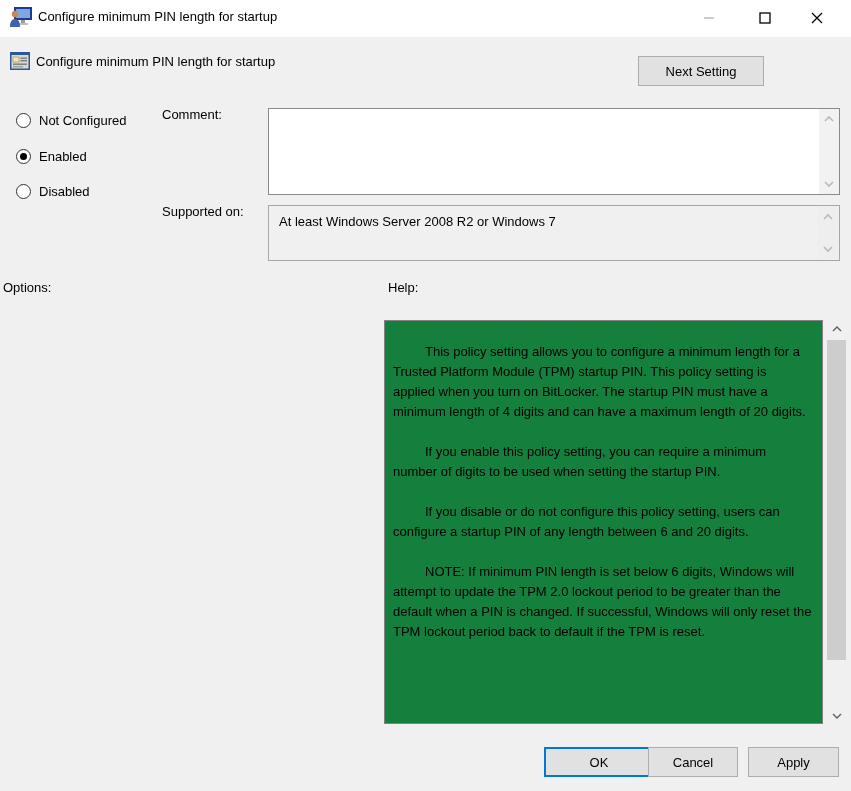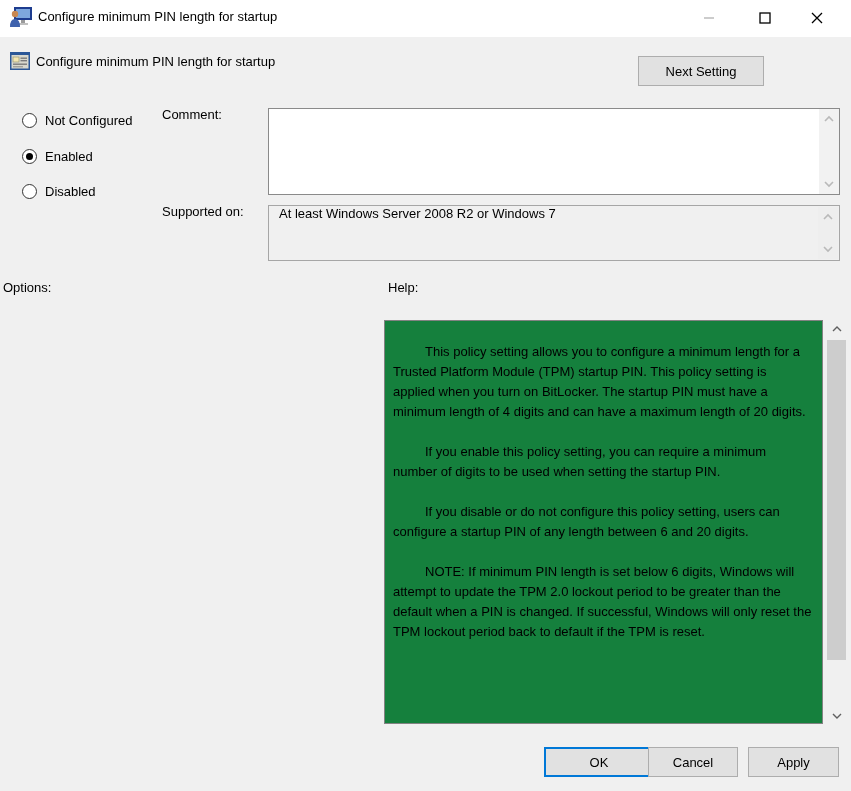--- a/index.html
+++ b/index.html
@@ -16,42 +16,42 @@
   
   .hdr-icon { position:absolute; left:10px; top:52px; width:20px; height:18px; }
   .hdr-title { position:absolute; left:36px; top:54px; font-size:13px; }
   .win-btn { position:absolute; height:30px; background:#e1e1e1; border:1px solid #adadad;
              font-size:13px; font-family:"Liberation Sans",sans-serif; color:#000;
              display:flex; align-items:center; justify-content:center; box-sizing:border-box; }
   .btn-prev { left:465px; top:56px; width:127px; }
   .btn-next { left:602px; top:56px; width:126px;margin-left:36px; }
 
   
-  .radio-row { position:absolute; left:22px; height:16px; display:flex; align-items:center;justify-content:flex-end; }
+  .radio-row { position:absolute; left:16px; height:16px; display:flex; align-items:center;justify-content:flex-end; }
   .radio-row.r0 { top:112px; } .radio-row.r1 { top:148px; } .radio-row.r2 { top:183px; }
   .radio { width:13px; height:13px; border:1px solid #333333; border-radius:50%; background:#ffffff;
            margin-right:8px; position:relative; box-sizing:content-box; }
   .radio.checked::after { content:""; position:absolute; left:3px; top:3px; width:7px; height:7px;
            border-radius:50%; background:#000000; }
   .radio-label { font-size:13px; }
 
   
   .lbl { position:absolute; font-size:13px; }
   .lbl-comment { left:162px; top:107px; }
   .lbl-supported { left:162px; top:204px; }
   .lbl-options { left:3px; top:280px; }
   .lbl-help { left:388px; top:280px; }
 
   
   .comment-box { position:absolute; left:268px; top:108px; width:572px; height:87px;
                  background:#ffffff; border:1px solid #8a8a8a; box-sizing:border-box;
                  font-family:"Liberation Sans",sans-serif; font-size:13px; resize:none; outline:none; padding:2px 24px 2px 4px; }
   .supported-box { position:absolute; left:268px; top:205px; width:572px; height:56px;
                  background:#f0f0f0; border:1px solid #a6a6a6; box-sizing:border-box; }
-  .supported-text { position:absolute; left:10px; top:0; font-size:13px; }
+  .supported-text { position:absolute; left:10px; top:8px; font-size:13px; }
   .scroll-strip { position:absolute; right:1px; top:1px; bottom:1px; width:20px; background:#f2f2f2; }
   .chev { position:absolute; left:4px; width:12px; height:8px; }
   .chev.up { top:6px; } .chev.down { bottom:6px; }
 
   
   .options-panel { position:absolute; left:3px; top:320px; width:368px; height:404px;
                    background:#ffffff; border:1px solid #828282; box-sizing:border-box; }
   .minchars-label { position:absolute; left:9px; top:15px; font-size:13px; }
   .spinner { position:absolute; left:162px; top:8px; width:147px; height:29px;
              border:1px solid #7a7a7a; background:#ffffff; box-sizing:border-box; }

